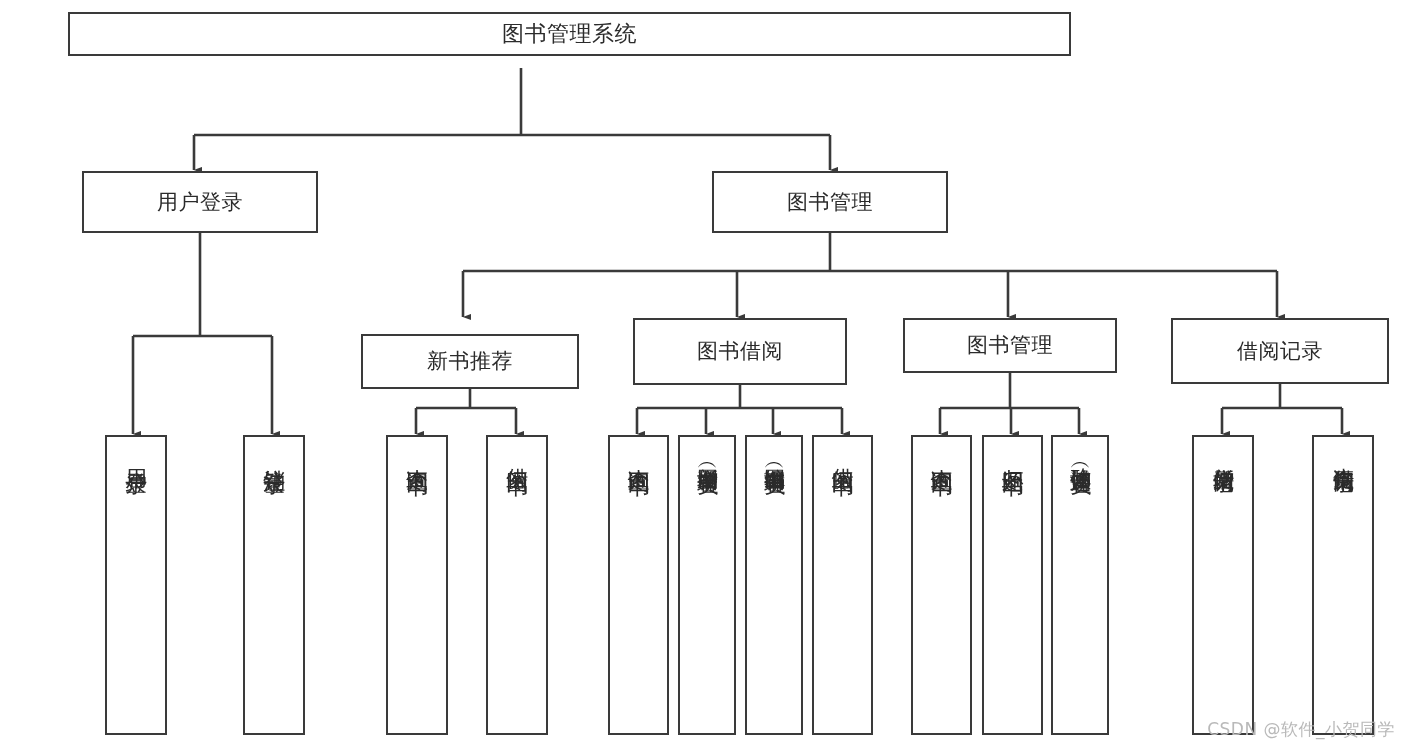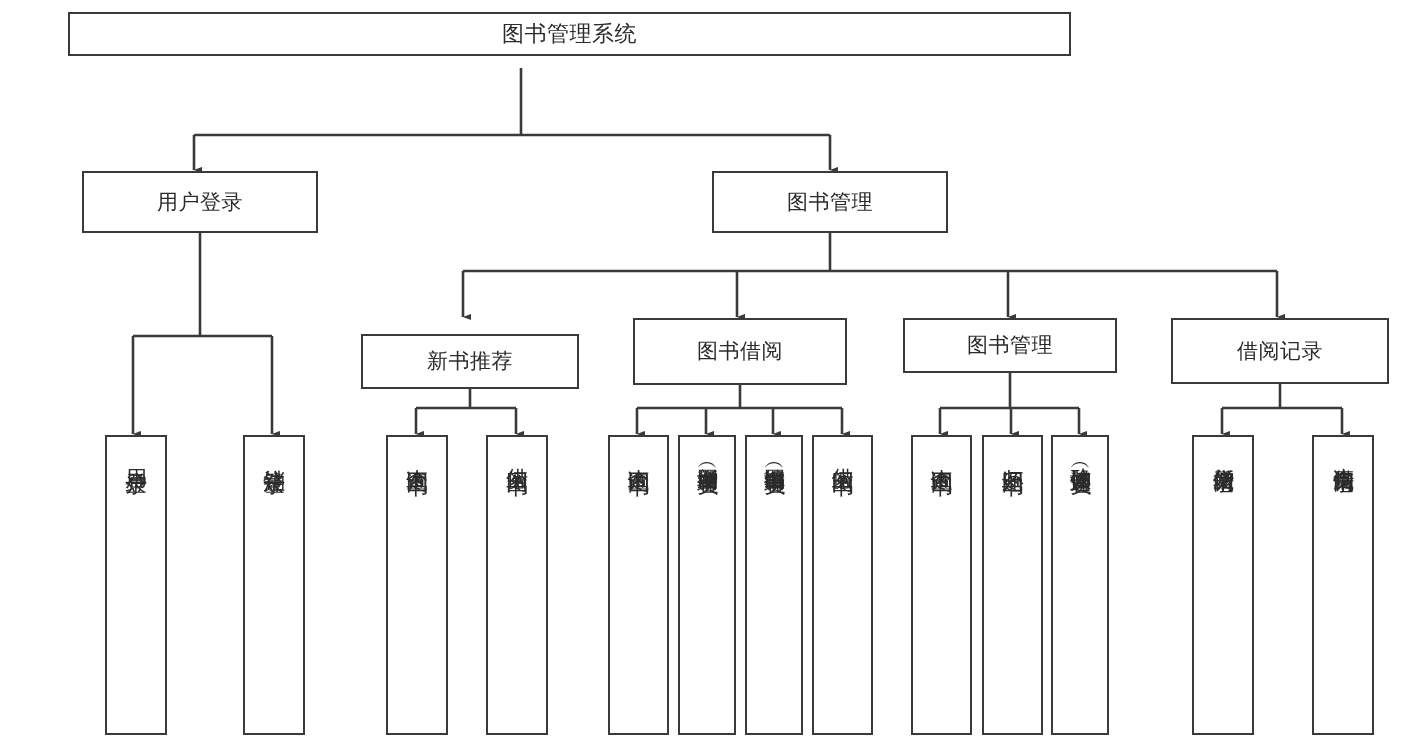--- a/index.html
+++ b/index.html
@@ -181,13 +181,14 @@
         <span class="label">确认归还（管理员）</span>
       </div>
       <div class="node vertical tall" style="left: 1192px; top: 435px; width: 62px; height: 300px;">
         <span class="label">新增借阅记录</span>
       </div>
       <div class="node vertical tall" style="left: 1312px; top: 435px; width: 62px; height: 300px;">
         <span class="label">查询借阅记录</span>
       </div>
     </div>
 
+  <div id="watermark">CSDN @软件_小贺同学</div>
 </div>
 
 </body></html>

